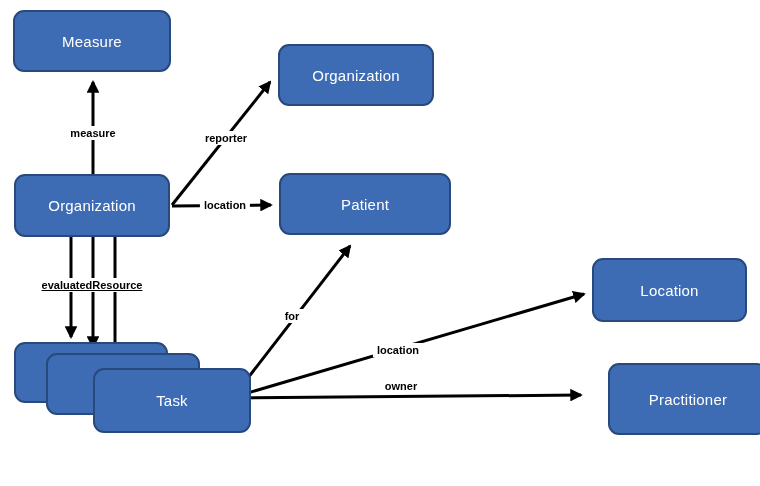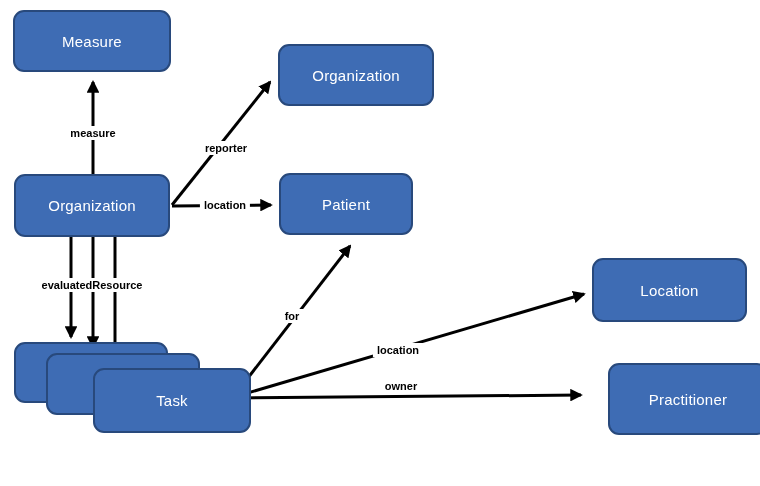--- a/index.html
+++ b/index.html
@@ -82,37 +82,37 @@
       <path d="M234,398 L581,395" marker-end="url(#ah)"></path>
     </g>
   </svg>
 
   <div class="node" style="left:13px;top:10px;width:158px;height:62px;">Measure</div>
 
   <div class="node" style="left:278px;top:44px;width:156px;height:62px;">Organization</div>
 
   <div class="node" style="left:14px;top:174px;width:156px;height:63px;">Organization</div>
 
-  <div class="node" style="left:279px;top:173px;width:134px;height:62px;">Patient</div>
+  <div class="node" style="left:279px;top:173px;width:172px;height:62px;">Patient</div>
 
   <div class="node" style="left:592px;top:258px;width:155px;height:64px;">Location</div>
 
   <div class="node" style="left:608px;top:363px;width:160px;height:72px;">Practitioner</div>
 
   <div class="node" style="left:14px;top:342px;width:154px;height:61px;"></div>
   <div class="node" style="left:46px;top:353px;width:154px;height:62px;"></div>
   <div class="node" style="left:76px;top:368px;width:158px;height:65px;margin-left:17px;">Task</div>
 
   <div class="edge-label" style="left:93px;top:133px;">measure</div>
 
-  <div class="edge-label" style="left:226px;top:148px;">reporter</div>
+  <div class="edge-label" style="left:226px;top:138px;">reporter</div>
 
   <div class="edge-label" style="left:225px;top:205px;">location</div>
 
-  <div class="edge-label" style="left:92px;top:285px;">evaluatedResource</div>
+  <div class="edge-label" style="left:92px;top:285px;text-decoration:underline;">evaluatedResource</div>
 
   <div class="edge-label" style="left:292px;top:316px;">for</div>
 
   <div class="edge-label" style="left:398px;top:350px;">location</div>
 
   <div class="edge-label" style="left:401px;top:386px;">owner</div>
 
 </div>
 
 </body></html>

